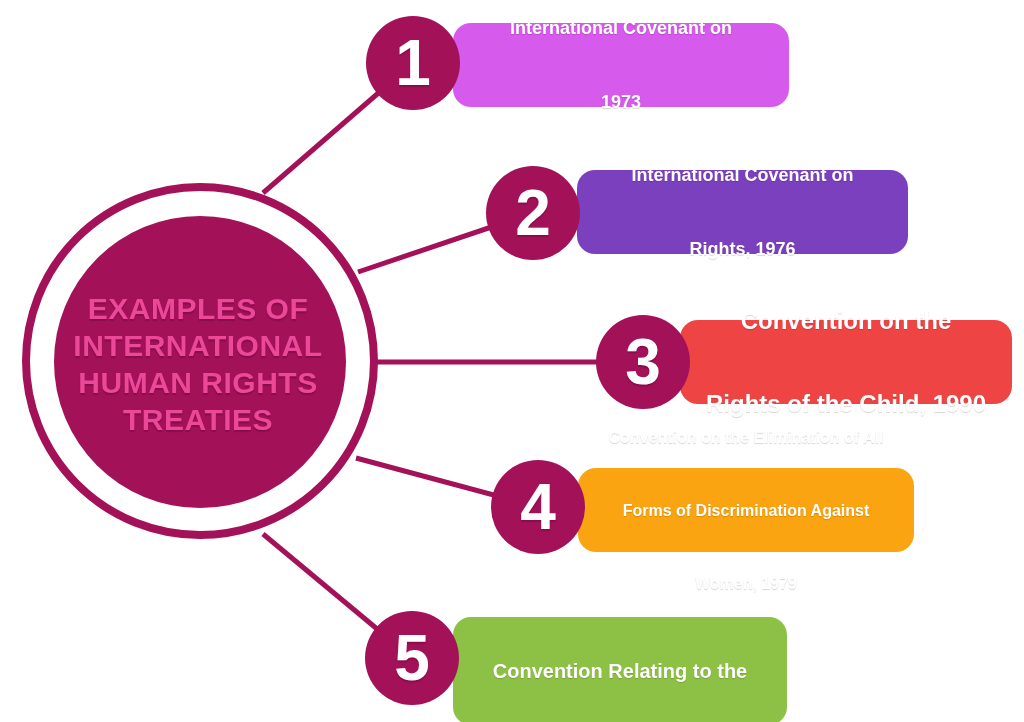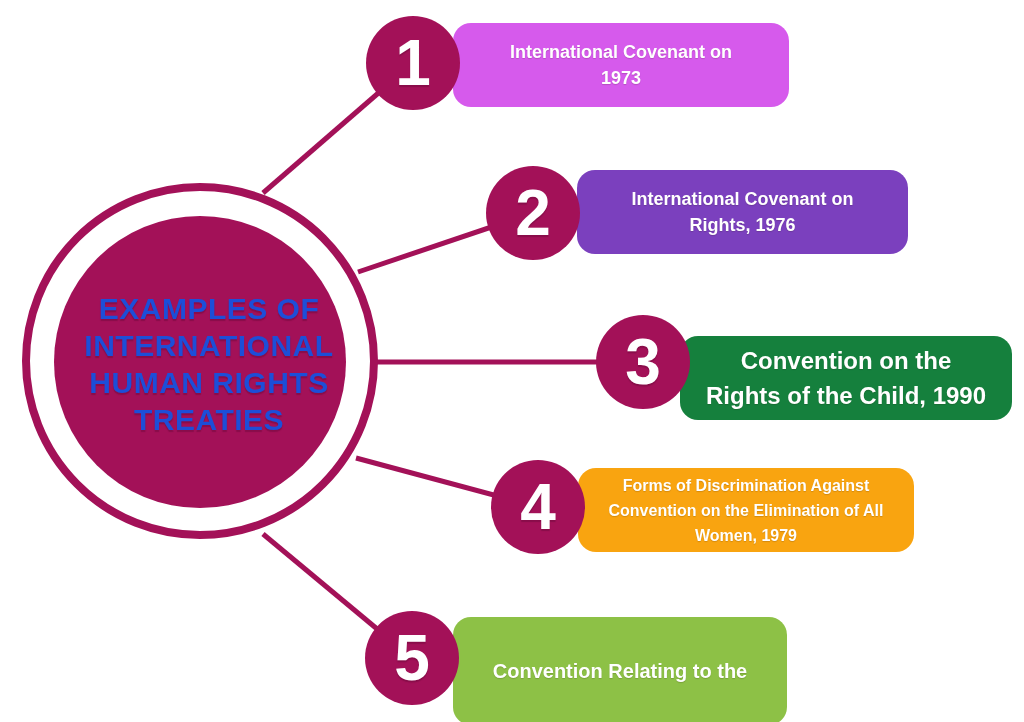--- a/index.html
+++ b/index.html
@@ -14,25 +14,25 @@
     background: #ffffff;
     overflow: hidden;
   }
   .canvas svg.wires {
     position: absolute;
     left: 0; top: 0;
     width: 1024px; height: 722px;
   }
   .center-text {
     position: absolute;
-    left: 64px;
+    left: 53px;
     top: 290px;
     width: 290px;
     text-align: center;
-    color: #1d4ed8;
+    color: #ec4899;
     font-weight: bold;
     font-size: 30px;
     line-height: 37px;
     letter-spacing: 0.5px;
     text-shadow: 0 2px 1px rgba(60,0,30,0.25);
     z-index: 3;
   }
   .node-circle {
     position: absolute;
     width: 94px;
@@ -55,20 +55,21 @@
     flex-direction: column;
     align-items: center;
     justify-content: center;
     text-align: center;
     color: #ffffff;
     font-weight: bold;
     z-index: 2;
     padding: 0 10px;
     box-sizing: border-box;
     text-shadow: 0 1px 1px rgba(40,20,0,0.18);
+    gap: 48px;
   }
   .bar span { display: block; }
 
   
   .bar-1 { left: 453px; top: 23px;  width: 336px; height: 84px; font-size: 18px; line-height: 26px; }
   .bar-2 { left: 577px; top: 170px; width: 331px; height: 84px; font-size: 18px; line-height: 26px; }
   .bar-3 { left: 680px; top: 320px; width: 332px; height: 84px; font-size: 24px; line-height: 35px; }
   .bar-4 { left: 578px; top: 468px; width: 336px; height: 84px; font-size: 16px; line-height: 25px; }
   .bar-5 { left: 453px; top: 617px; width: 334px; height: 108px; font-size: 20px; line-height: 31px; }
 
@@ -111,31 +112,31 @@
   </div>
 
   <div class="bar bar-2" style="background-color: rgb(123, 64, 190);">
     <span>International Covenant on</span>
     <span>Rights, 1976</span>
   </div>
   <div class="node-circle circle-2" style="background-color: rgb(163, 17, 88);">
     <span>2</span>
   </div>
 
-  <div class="bar bar-3" style="background-color: #15803d; margin-top: 16px;">
+  <div class="bar bar-3" style="background-color: #ef4444;">
     <span>Convention on the</span>
     <span>Rights of the Child, 1990</span>
   </div>
   <div class="node-circle circle-3" style="background-color: rgb(163, 17, 88);">
     <span>3</span>
   </div>
 
   <div class="bar bar-4" style="background-color: rgb(249, 164, 16);">
+    <span>Convention on the Elimination of All</span>
     <span>Forms of Discrimination Against</span>
-    <span>Convention on the Elimination of All</span>
     <span>Women, 1979</span>
   </div>
   <div class="node-circle circle-4" style="background-color: rgb(163, 17, 88);">
     <span>4</span>
   </div>
 
   <div class="bar bar-5" style="background-color: rgb(141, 193, 70);">
     <span>Convention Relating to the</span>
   </div>
   <div class="node-circle circle-5" style="background-color: rgb(163, 17, 88);">

